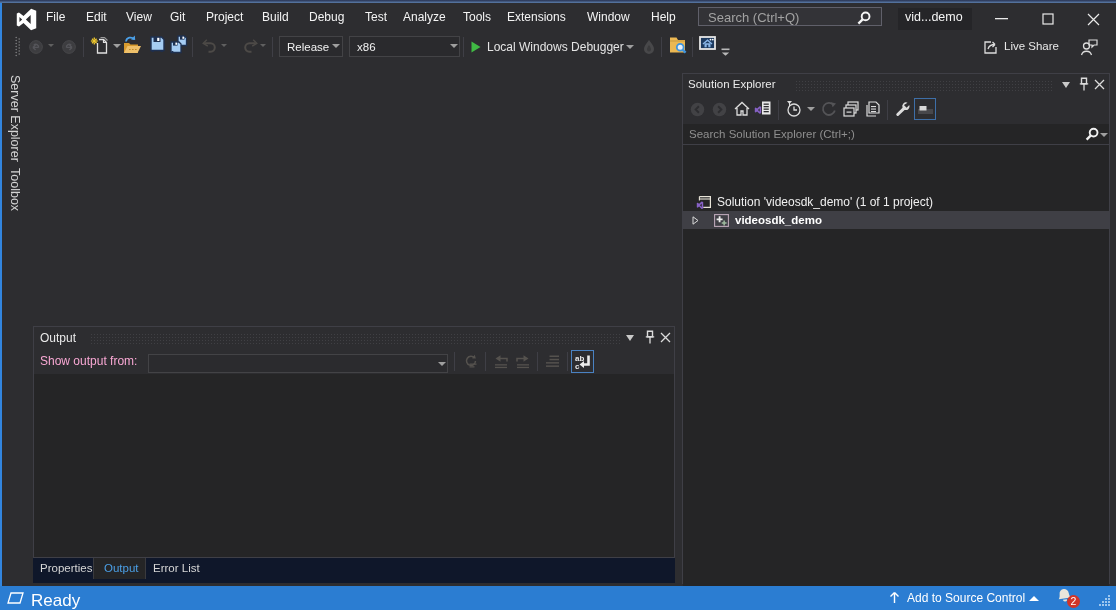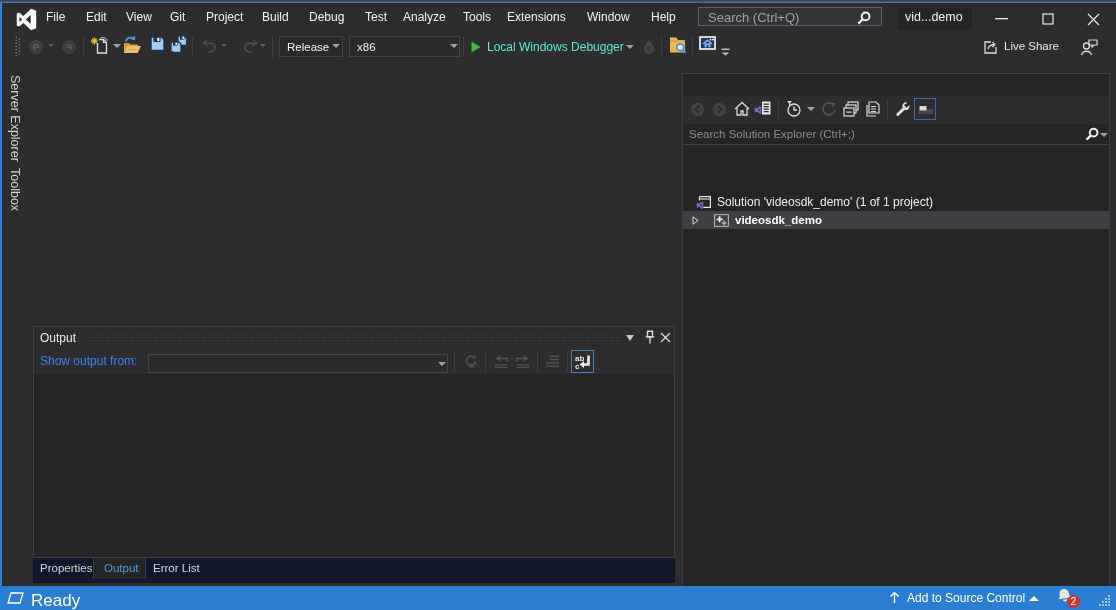--- a/index.html
+++ b/index.html
@@ -192,21 +192,21 @@
     <div class="combo" style="left:277px;width:64px;font-size:11.5px">Release</div>
     <div class="caret" style="left:330px;top:12px"></div>
 
     <div class="combo" style="left:347px;width:111px;font-size:11.5px">x86</div>
     <div class="caret" style="left:448px;top:12px"></div>
     <div class="tsep" style="left:461px"></div>
 
     <svg class="icon" style="left:469px;top:9px" width="10" height="12" viewBox="0 0 10 12">
       <path d="M0.5 0.5 L9.5 6 L0.5 11.5 z" fill="#40ba44"></path>
     </svg>
-    <span class="abs" style="left:485px;top:8px;color:#5eead4;font-size:12px">Local Windows Debugger</span>
+    <span class="abs" style="left:485px;top:8px;color:#e5e5e5;font-size:12px">Local Windows Debugger</span>
     <div class="caret" style="left:624px;top:13px"></div>
 
     <svg class="icon" style="left:640px;top:7px" width="14" height="16" viewBox="0 0 14 16">
       <path d="M7 1 C4 5 2 7 2 10 a5 5 0 0 0 10 0 C12 7 10 5 7 1 z" fill="#48484a"></path>
       <path d="M7 6 C5.7 8 5 9 5 10.5 a2 2 0 0 0 4 0 C9 9 8.3 8 7 6 z" fill="#3a3a3c"></path>
     </svg>
     <div class="tsep" style="left:659px"></div>
 
     <svg class="icon" style="left:667px;top:4px" width="19" height="19" viewBox="0 0 19 19">
       <path d="M1 16.5 V1.5 h6.5 l1.5 2.5 H16 v12.5 z" fill="#ecb853"></path>
@@ -254,21 +254,21 @@
       <div class="caret hdr" style="left:592px;top:8px"></div>
       <svg class="icon" style="left:611px;top:3px" width="10" height="15" viewBox="0 0 10 15">
         <path d="M2.5 1.2 h5 v5.6 h-5 z" stroke="#dcdcdc" stroke-width="1.4" fill="none"></path>
         <path d="M0.8 6.8 h8.4 M5 7 v6.5" stroke="#dcdcdc" stroke-width="1.3" fill="none"></path>
       </svg>
       <svg class="icon" style="left:626px;top:5px" width="11" height="11" viewBox="0 0 11 11">
           <path d="M1 1 L10 10 M10 1 L1 10" stroke="#dcdcdc" stroke-width="1.3"></path>
         </svg>
     </div>
     <div id="outtoolbar">
-      <span class="abs" style="left:6px;top:5px;color:#3b82f6">Show output from:</span>
+      <span class="abs" style="left:6px;top:5px;color:#f9a8d4">Show output from:</span>
       <div class="combo" style="left:114px;top:5px;width:300px;height:19px;background:#2b2b2e"></div>
       <div class="caret" style="left:404px;top:13px"></div>
       <div class="tsep" style="left:420px;top:3px;height:19px"></div>
       <svg class="icon" style="left:429px;top:5px" width="15" height="15" viewBox="0 0 15 15">
         <path d="M11.5 4 a4.5 4.5 0 1 0 1 3" stroke="#55524e" stroke-width="1.5" fill="none"></path>
           <path d="M11.8 0.8 l1 3.8 l-3.9 -0.4 z" fill="#55524e"></path>
           <rect x="6.5" y="9.5" width="7" height="1.3" fill="#55524e"></rect>
           <rect x="6.5" y="12.2" width="5" height="1.3" fill="#55524e"></rect>
       </svg>
       <div class="tsep" style="left:451px;top:3px;height:19px"></div>
@@ -305,20 +305,32 @@
   </div>
 
   <div id="bottomtabs" class="abs">
     <div class="abs" style="left:60px;top:0;width:53px;height:21px;background:#252526;border-left:1px solid #3a3a3e;border-right:1px solid #3a3a3e"></div>
     <span class="btab" style="left:7px">Properties</span>
     <span class="btab" style="left:71px;color:#4b9fe6">Output</span>
     <span class="btab" style="left:120px">Error List</span>
   </div>
 
   <div id="sepanel" class="abs">
+    <div id="seheader">
+      <span class="abs" style="left:5px;top:4px;color:#eaeaea;font-size:11.5px">Solution Explorer</span>
+      <div class="dots" style="left:112px;top:6px;width:258px;height:11px"></div>
+      <div class="caret hdr" style="left:379px;top:8px"></div>
+      <svg class="icon" style="left:396px;top:3px" width="10" height="15" viewBox="0 0 10 15">
+        <path d="M2.5 1.2 h5 v5.6 h-5 z" stroke="#dcdcdc" stroke-width="1.4" fill="none"></path>
+        <path d="M0.8 6.8 h8.4 M5 7 v6.5" stroke="#dcdcdc" stroke-width="1.3" fill="none"></path>
+      </svg>
+      <svg class="icon" style="left:411px;top:5px" width="11" height="11" viewBox="0 0 11 11">
+          <path d="M1 1 L10 10 M10 1 L1 10" stroke="#dcdcdc" stroke-width="1.3"></path>
+        </svg>
+    </div>
     <div id="setoolbar">
       <svg class="icon" style="left:7px;top:6px" width="15" height="15" viewBox="0 0 16 16">
         <circle cx="8" cy="8" r="7.2" fill="#424245"></circle>
           <path d="M9.5 4.5 L6 8 L9.5 11.5" stroke="#2d2d30" stroke-width="2" fill="none"></path>
       </svg>
       <svg class="icon" style="left:29px;top:6px" width="15" height="15" viewBox="0 0 16 16">
         <circle cx="8" cy="8" r="7.2" fill="#424245"></circle>
           <path d="M6.5 4.5 L10 8 L6.5 11.5" stroke="#2d2d30" stroke-width="2" fill="none"></path>
       </svg>
       <svg class="icon" style="left:51px;top:5px" width="16" height="16" viewBox="0 0 16 16">

